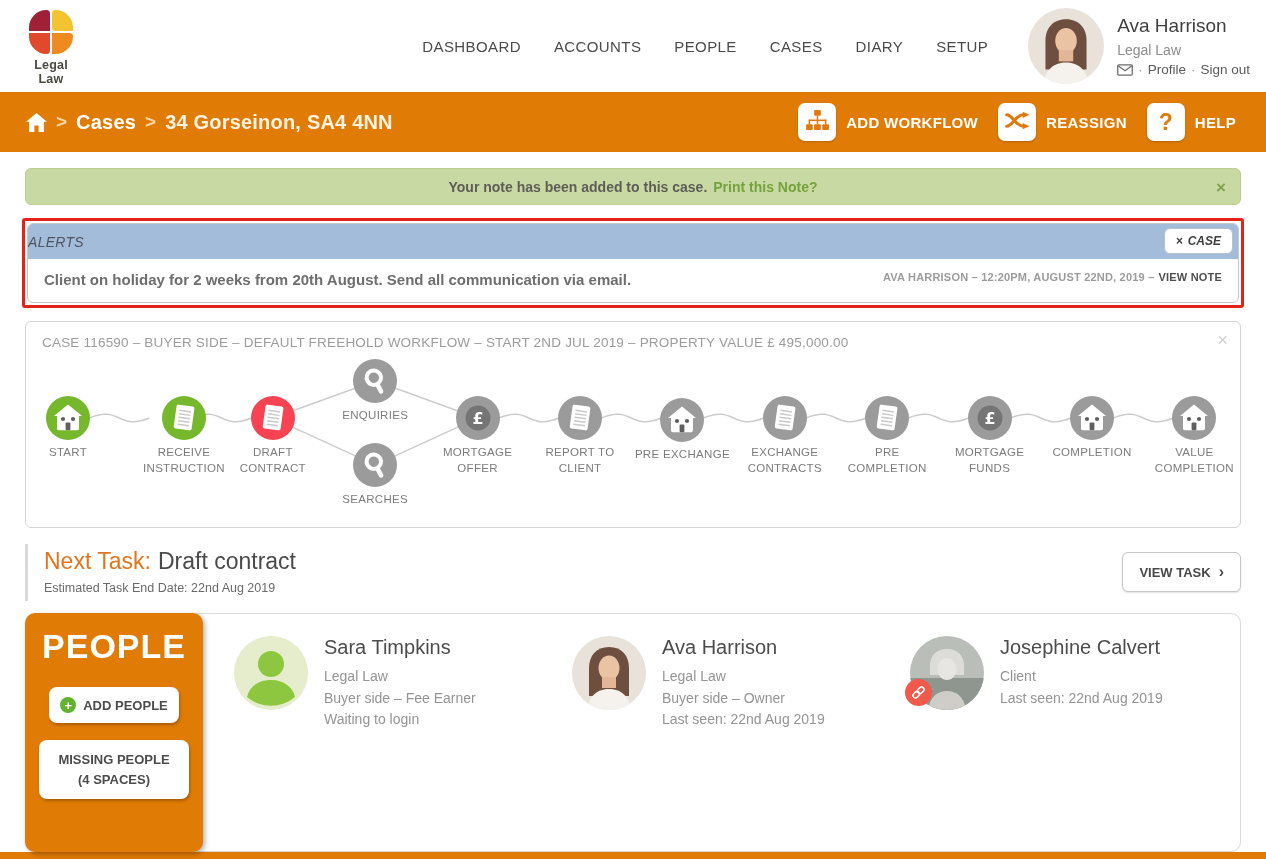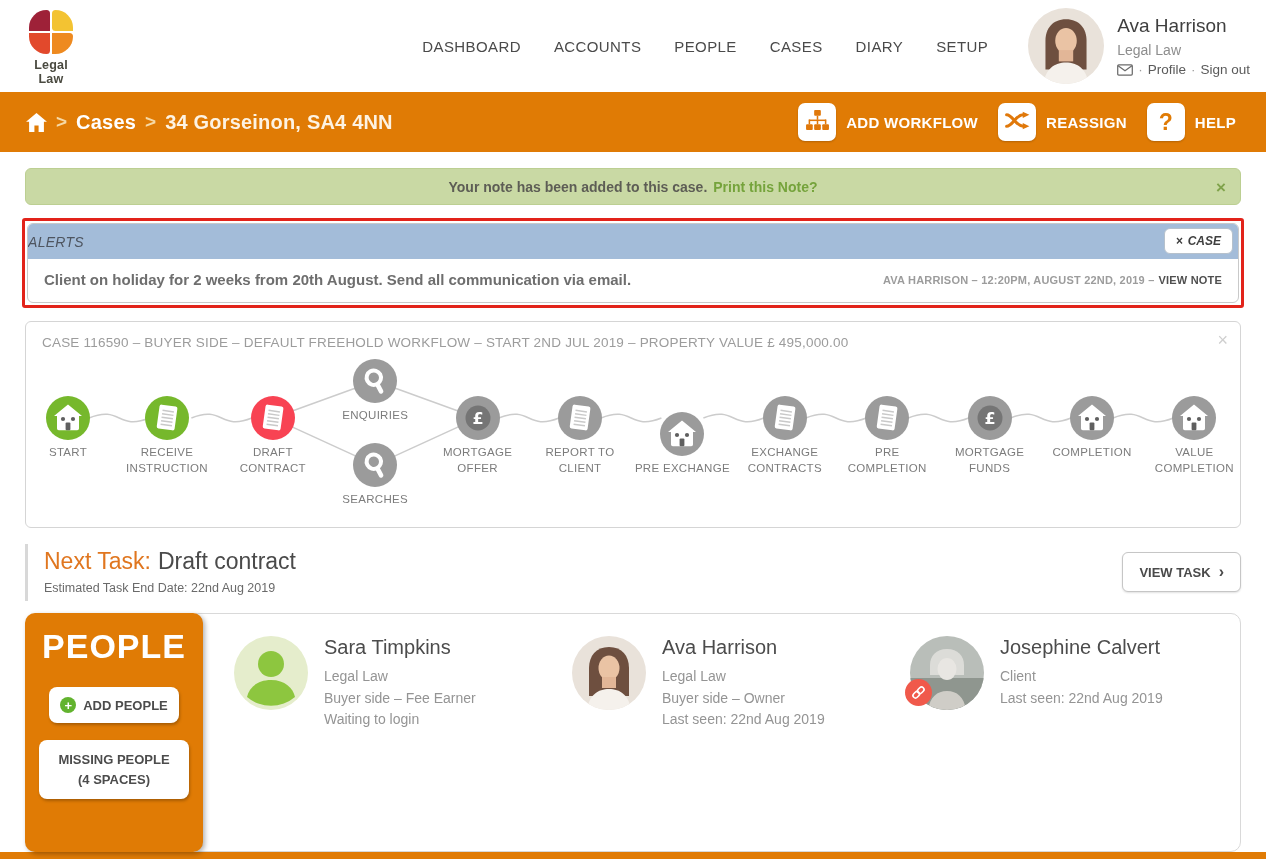--- a/index.html
+++ b/index.html
@@ -45,21 +45,21 @@
   .notif-msg { font-size:14px; font-weight:bold; color:#5d5d55;text-align:center; }
   .notif-link { font-size:14px; font-weight:bold; color:var(--notification-link-green,#75a33b); cursor:pointer; }
   .notif-close { position:absolute; right:14px; top:50%; transform:translateY(-50%); color:#7fa24a; font-weight:bold; font-size:17px; cursor:pointer; line-height:1; }
 
   
   .alerts-outline { margin:13px 22px 0; border:3px solid var(--annotation-red,#e2231a); border-radius:3px; padding:2px; }
   .alerts-card { border:1px solid #c9c9c9; border-radius:6px; overflow:hidden; background:#fff; }
   .alerts-head { background:var(--alert-header-blue,#a3bcd9); height:35px; position:relative; display:flex; align-items:center; justify-content:flex-start;font-style:italic; }
   .alerts-title { font-size:14px; color:#4e5560; letter-spacing:.3px; }
   .hide-btn { position:absolute; right:5px; top:4px; background:#fff; border:1px solid #b6c1cc; border-radius:6px; padding:5px 11px; font-size:12px; font-weight:bold; color:#3f3f3f; display:flex; align-items:center; gap:5px; cursor:pointer; }
-  .alerts-body { display:flex; align-items:center; padding:12px 16px 14px;gap:48px; }
+  .alerts-body { display:flex; align-items:flex-start; padding:12px 16px 14px;gap:48px; }
   .alert-msg { font-size:15px; font-weight:bold; color:#6e6e6e; }
   .alert-meta { margin-left:auto; font-size:11px; font-weight:bold; color:#9c9c9c; letter-spacing:.2px; display:flex; gap:4px; white-space:nowrap; }
   .alert-meta .view-note { color:#4f4f4f; cursor:pointer; }
 
   
   .case-card { margin:13px 25px 0; border:1px solid #d5d5d5; border-radius:6px; padding:13px 16px 10px; position:relative; height:207px; background:#fff; }
   .case-summary { font-size:13.5px; color:#9c9c9c; letter-spacing:.2px; }
   .case-close { position:absolute; right:12px; top:8px; color:#cfcfcf; font-size:18px; cursor:pointer; }
   .wf-diagram { position:relative; height:166px; margin-top:6px; }
   .wf-step { position:absolute; width:100px; text-align:center; cursor:pointer; }
@@ -249,21 +249,21 @@
         <div class="wf-circle" style="background:#76b82c">
           <svg viewBox="0 0 44 44">
             <path d="M22 8.5 L36 20 H33 V32.5 A1.8 1.8 0 0 1 31.2 34.3 H12.8 A1.8 1.8 0 0 1 11 32.5 V20 H8 Z" fill="#fff"></path>
             <circle cx="17" cy="23" r="2.1" fill="#5f5f5f"></circle>
             <circle cx="27" cy="23" r="2.1" fill="#5f5f5f"></circle>
             <rect x="19.6" y="26.5" width="4.8" height="7.8" rx="1" fill="#5f5f5f"></rect>
           </svg>
         </div>
         <div class="wf-label">START</div>
       </div>
-      <div class="wf-step" style="left: 75px; top: 40px;">
+      <div class="wf-step" style="left: 92px; top: 40px;">
         <div class="wf-circle" style="background:#76b82c">
           <svg viewBox="0 0 44 44">
             <g transform="rotate(8 22 22)">
               <rect x="13" y="9.5" width="18" height="24" rx="2" fill="#fff"></rect>
               <g stroke="#c9c9c9" stroke-width="1.5">
                 <line x1="16.5" y1="15" x2="28" y2="15"></line>
                 <line x1="16.5" y1="18.5" x2="28" y2="18.5"></line>
                 <line x1="16.5" y1="22" x2="28" y2="22"></line>
                 <line x1="16.5" y1="25.5" x2="28" y2="25.5"></line>
                 <line x1="16.5" y1="29" x2="28" y2="29"></line>
@@ -331,21 +331,21 @@
                 <line x1="16.5" y1="18.5" x2="28" y2="18.5"></line>
                 <line x1="16.5" y1="22" x2="28" y2="22"></line>
                 <line x1="16.5" y1="25.5" x2="28" y2="25.5"></line>
                 <line x1="16.5" y1="29" x2="28" y2="29"></line>
               </g>
             </g>
           </svg>
         </div>
         <div class="wf-label">REPORT TO CLIENT</div>
       </div>
-      <div class="wf-step" style="left: 590.4px; top: 56px;">
+      <div class="wf-step" style="left: 590.4px; top: 42px;">
         <div class="wf-circle" style="background:#9b9b9b">
           <svg viewBox="0 0 44 44">
             <path d="M22 8.5 L36 20 H33 V32.5 A1.8 1.8 0 0 1 31.2 34.3 H12.8 A1.8 1.8 0 0 1 11 32.5 V20 H8 Z" fill="#fff"></path>
             <circle cx="17" cy="23" r="2.1" fill="#5f5f5f"></circle>
             <circle cx="27" cy="23" r="2.1" fill="#5f5f5f"></circle>
             <rect x="19.6" y="26.5" width="4.8" height="7.8" rx="1" fill="#5f5f5f"></rect>
           </svg>
         </div>
         <div class="wf-label">PRE EXCHANGE</div>
       </div>

